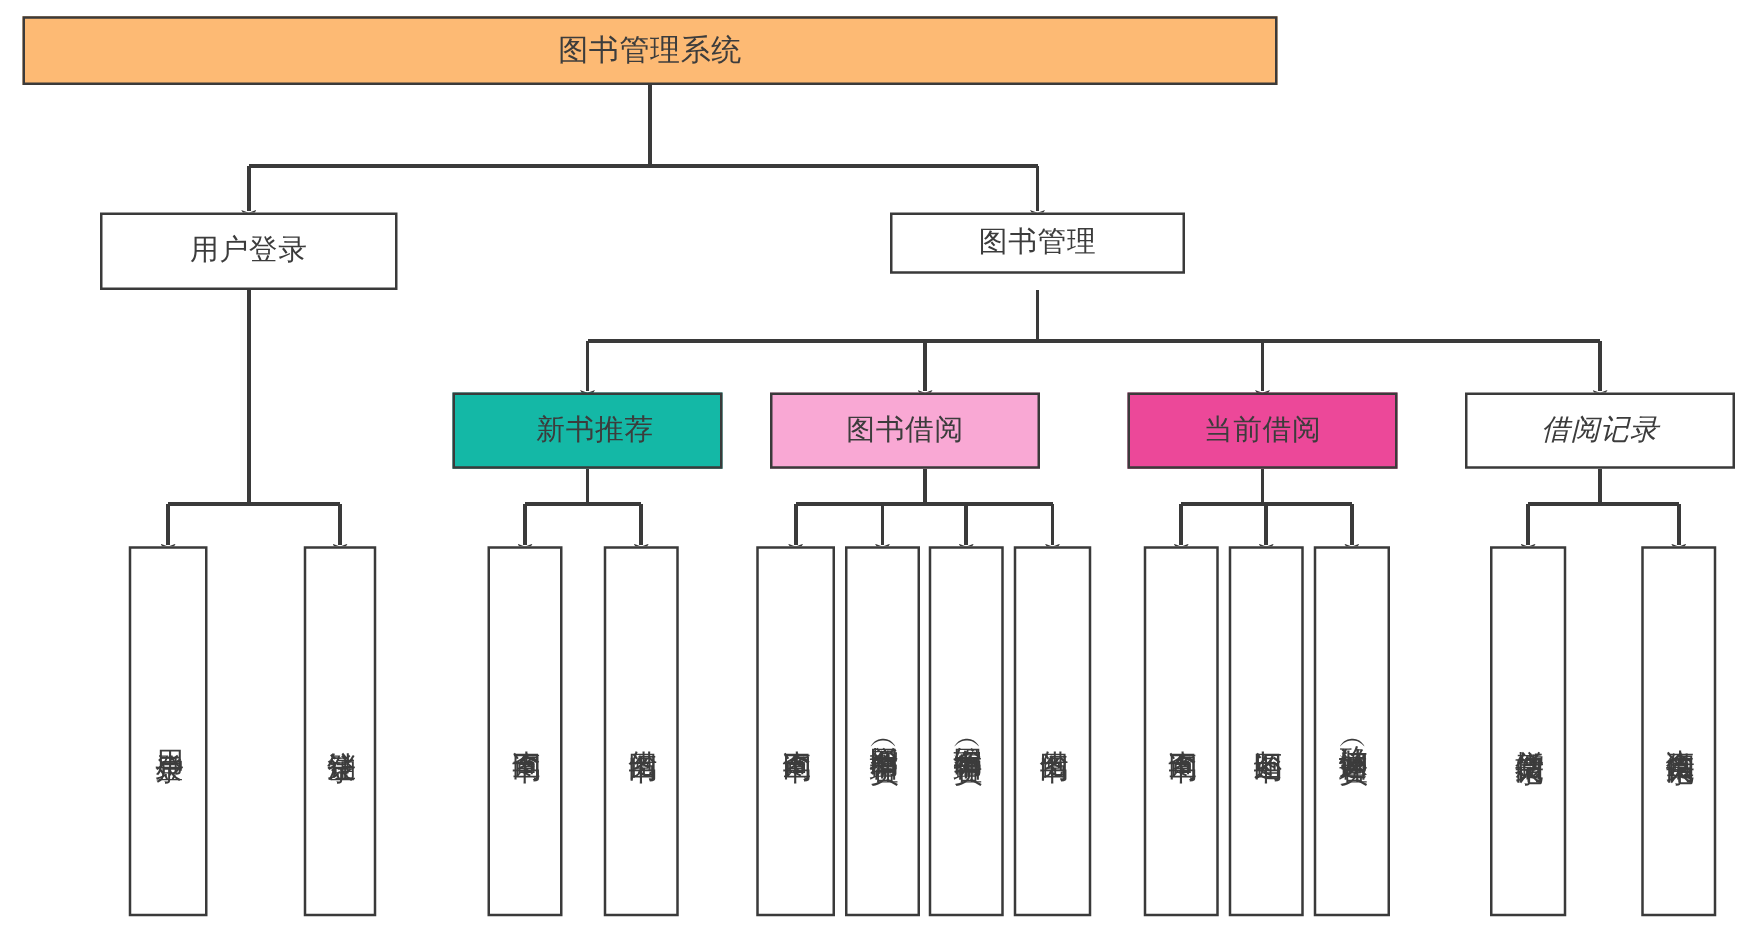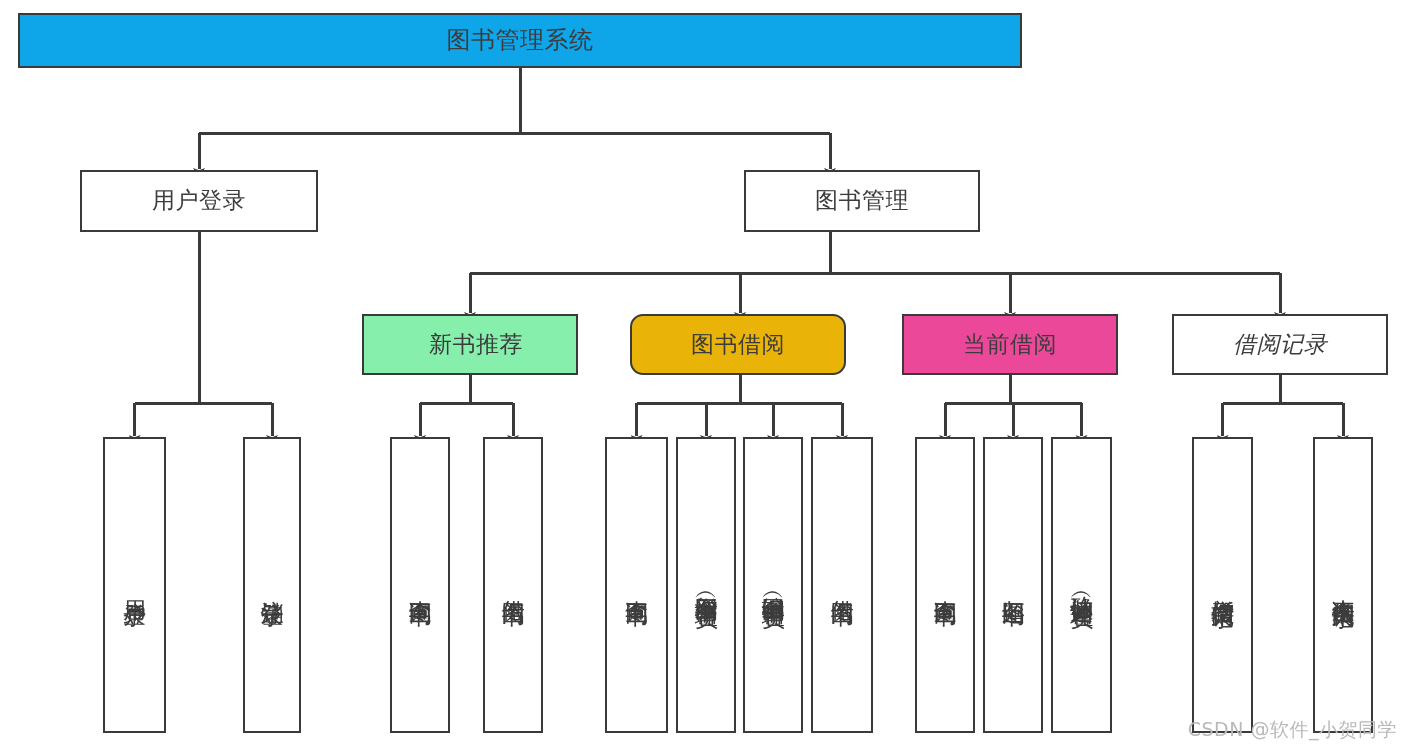--- a/index.html
+++ b/index.html
@@ -106,33 +106,33 @@
         <line x1="1013" y1="403" x2="1013" y2="436" stroke="#3a3a3a" stroke-width="3" shape-rendering="crispEdges" marker-end="url(#arrow-head)"></line>
         <line x1="1081.5" y1="403" x2="1081.5" y2="436" stroke="#3a3a3a" stroke-width="3" shape-rendering="crispEdges" marker-end="url(#arrow-head)"></line>
         <line x1="1280" y1="375" x2="1280" y2="403" stroke="#3a3a3a" stroke-width="3" shape-rendering="crispEdges"></line>
         <line x1="1222.5" y1="403" x2="1343" y2="403" stroke="#3a3a3a" stroke-width="3" shape-rendering="crispEdges"></line>
         <line x1="1222.5" y1="403" x2="1222.5" y2="436" stroke="#3a3a3a" stroke-width="3" shape-rendering="crispEdges" marker-end="url(#arrow-head)"></line>
         <line x1="1343" y1="403" x2="1343" y2="436" stroke="#3a3a3a" stroke-width="3" shape-rendering="crispEdges" marker-end="url(#arrow-head)"></line>
       </g>
   </svg>
 
   <div id="node-layer">
-      <div class="node-box node-root" id="node-root" style="left: 18px; top: 13px; width: 1004px; height: 55px; border-color: rgb(58, 58, 58); background: #0ea5e9;">
+      <div class="node-box node-root" id="node-root" style="left: 18px; top: 13px; width: 1004px; height: 55px; border-color: rgb(58, 58, 58); background: #fdba74;">
         <span class="node-label-h" style="color: rgb(60, 60, 60);">图书管理系统</span>
       </div>
       <div class="node-box" id="node-user-login" style="left: 80px; top: 170px; width: 238px; height: 62px; border-color: rgb(58, 58, 58); background: rgb(255, 255, 255);">
         <span class="node-label-h" style="color: rgb(60, 60, 60);">用户登录</span>
       </div>
-      <div class="node-box" id="node-book-mgmt" style="left: 744px; top: 170px; width: 236px; height: 62px; border-color: rgb(58, 58, 58); background: rgb(255, 255, 255);">
+      <div class="node-box" id="node-book-mgmt" style="left: 712px; top: 170px; width: 236px; height: 49px; border-color: rgb(58, 58, 58); background: rgb(255, 255, 255);">
         <span class="node-label-h" style="color: rgb(60, 60, 60);">图书管理</span>
       </div>
-      <div class="node-box" id="node-new-book-rec" style="left: 362px; top: 314px; width: 216px; height: 61px; border-color: rgb(58, 58, 58); background: #86efac; padding-left: 12px;">
+      <div class="node-box" id="node-new-book-rec" style="left: 362px; top: 314px; width: 216px; height: 61px; border-color: rgb(58, 58, 58); background: #14b8a6; padding-left: 12px;">
         <span class="node-label-h" style="color: rgb(60, 60, 60);">新书推荐</span>
       </div>
-      <div class="node-box" id="node-book-borrow" style="left: 630px; top: 314px; width: 216px; height: 61px; border-color: rgb(58, 58, 58); background: #eab308; border-radius: 13px;">
+      <div class="node-box" id="node-book-borrow" style="left: 616px; top: 314px; width: 216px; height: 61px; border-color: rgb(58, 58, 58); background: #f9a8d4;">
         <span class="node-label-h" style="color: rgb(60, 60, 60);">图书借阅</span>
       </div>
       <div class="node-box" id="node-current-borrow" style="left: 902px; top: 314px; width: 216px; height: 61px; border-color: rgb(58, 58, 58); background: #ec4899;">
         <span class="node-label-h" style="color: rgb(60, 60, 60);">当前借阅</span>
       </div>
       <div class="node-box" id="node-borrow-record" style="left: 1172px; top: 314px; width: 216px; height: 61px; border-color: rgb(58, 58, 58); background: rgb(255, 255, 255);">
         <span class="node-label-h" style="color: rgb(60, 60, 60); font-style: italic;">借阅记录</span>
       </div>
       <div class="node-box" id="node-leaf-user-login" style="left: 103px; top: 437px; width: 63px; height: 296px; border-color: rgb(58, 58, 58); background: rgb(255, 255, 255);">
         <span class="node-label-v" style="color: rgb(60, 60, 60);">用户登录</span>
@@ -168,14 +168,13 @@
         <span class="node-label-v" style="color: rgb(60, 60, 60);">确认归还（管理员）</span>
       </div>
       <div class="node-box" id="node-leaf-br-add" style="left: 1192px; top: 437px; width: 61px; height: 296px; border-color: rgb(58, 58, 58); background: rgb(255, 255, 255);">
         <span class="node-label-v" style="color: rgb(60, 60, 60);">新增借阅记录</span>
       </div>
       <div class="node-box" id="node-leaf-br-query" style="left: 1313px; top: 437px; width: 60px; height: 296px; border-color: rgb(58, 58, 58); background: rgb(255, 255, 255);">
         <span class="node-label-v" style="color: rgb(60, 60, 60);">查询借阅记录</span>
       </div>
     </div>
 
-  <div id="watermark">CSDN @软件_小贺同学</div>
 </div>
 
 </body></html>

